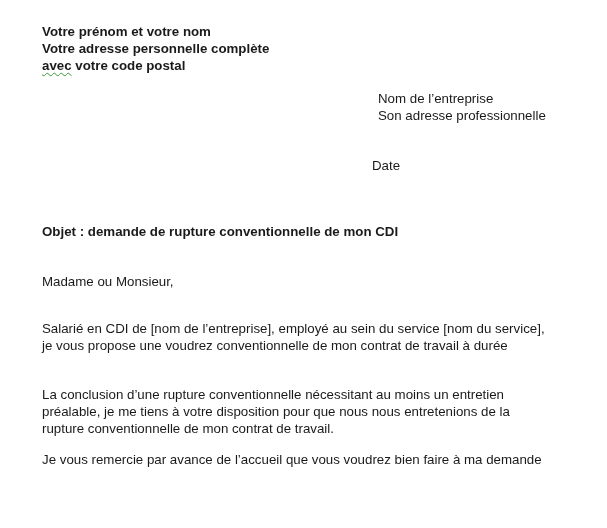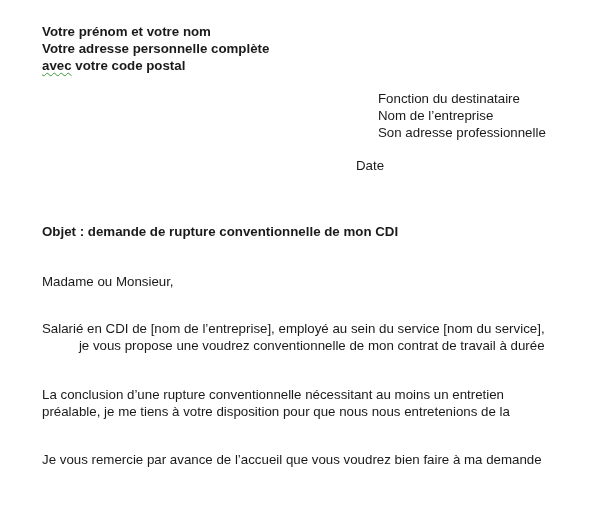--- a/index.html
+++ b/index.html
@@ -22,58 +22,58 @@
       left: 26px;
       margin: 16px;
     }
     .line {
       display: block;
       white-space: nowrap;
     }
     .bold { font-weight: bold; }
     .sender { top: 7px; }
     .recipient { left: 362px; top: 74px; }
-    .date { left: 356px; top: 157px; position: absolute; }
+    .date { left: 372px; top: 157px; position: absolute; }
     .subject { top: 207px; }
     .salutation { top: 257px; }
-    .p1 { top: 304px; text-align: right; }
+    .p1 { top: 304px; }
     .p2 { top: 370px; }
     .p3 { top: 435px; }
     .spell {
       text-decoration: underline wavy #3a9a3a;
       text-decoration-thickness: 1px;
       text-underline-offset: 2px;
     }
   </style>
 </head>
 <body>
 
 <div class="block bold sender">
   <span class="line">Votre prénom et votre nom</span>
   <span class="line">Votre adresse personnelle complète</span>
   <span class="line"><span class="spell">avec</span><span> votre code postal</span></span>
 </div>
 
 <div class="block recipient">
-  <span class="line">Fonction du destinataire</span>
   <span class="line">Nom de l’entreprise</span>
   <span class="line">Son adresse professionnelle</span>
 </div>
 
 <div class="date">Date</div>
 
 <div class="block bold subject">Objet : demande de rupture conventionnelle de mon CDI</div>
 
 <div class="block salutation">Madame ou Monsieur,</div>
 
 <div class="block p1">
   <span class="line">Salarié en CDI de [nom de l’entreprise], employé au sein du service [nom du service],</span>
   <span class="line">je vous propose une voudrez conventionnelle de mon contrat de travail à durée</span>
 </div>
 
 <div class="block p2">
   <span class="line">La conclusion d’une rupture conventionnelle nécessitant au moins un entretien</span>
   <span class="line">préalable, je me tiens à votre disposition pour que nous nous entretenions de la</span>
+  <span class="line">rupture conventionnelle de mon contrat de travail.</span>
 </div>
 
 <div class="block p3">
   <span class="line">Je vous remercie par avance de l’accueil que vous voudrez bien faire à ma demande</span>
 </div>
 
 </body></html>

